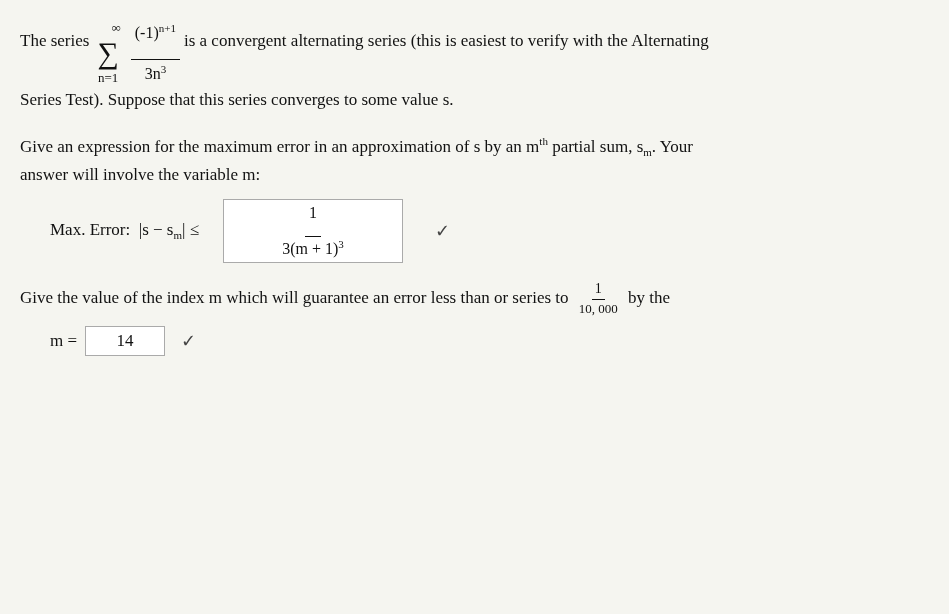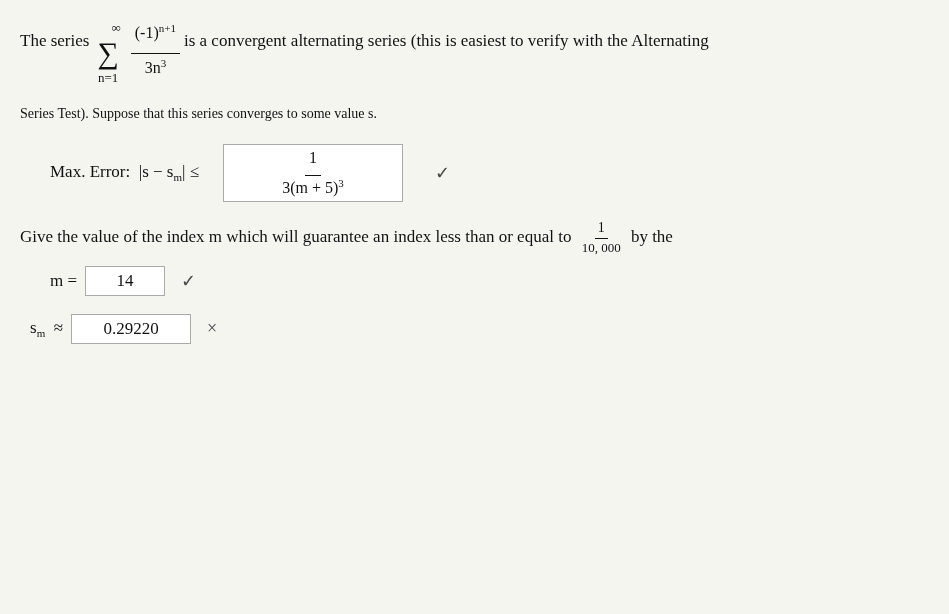--- a/index.html
+++ b/index.html
@@ -21,21 +21,21 @@
     .page-content {
       max-width: 920px;
     }
 
     
     .series-intro {
       display: flex;
       align-items: flex-start;
       flex-wrap: wrap;
       line-height: 1.5;
-      margin-bottom: 16px;
+      margin-bottom: 0;
     }
 
     .series-label {
       margin-right: 6px;
       padding-top: 10px;
       font-size: 17px;
     }
 
     .summation-block {
       display: inline-flex;
@@ -67,39 +67,39 @@
       display: inline-flex;
       flex-direction: column;
       align-items: center;
       margin: 0 4px;
       padding-top: 2px;
     }
 
     .frac-numerator {
       font-size: 16px;
       border-bottom: 1.5px solid #111;
-      padding: 0 4px 8px 4px;
+      padding: 0 4px 14px 4px;
       text-align: center;
     }
 
     .frac-denominator {
       font-size: 16px;
       padding: 1px 4px 0 4px;
       text-align: left;
     }
 
     .series-rest {
       padding-top: 10px;
       font-size: 17px;
       line-height: 1.5;
       font-family: Liberation Serif, serif;
     }
 
     .series-line2 {
-      font-size: 14px;
+      font-size: 17px;
       line-height: 1.5;
       margin-bottom: 20px;
     }
 
     
     .question-block {
       margin-bottom: 14px;
     }
 
     .question-text {
@@ -255,66 +255,61 @@
         <span>3n</span><sup>3</sup>
       </div>
     </div>
 
     <span class="series-rest">is a convergent alternating series (this is easiest to verify with the Alternating</span>
   </div>
 
   <div class="series-line2">Series Test). Suppose that this series converges to some value s.</div>
 
   <div class="question-block section-gap">
+    <div class="question-text">
+      <span>Give an expression for the maximum error in an approximation of s by an m</span><sup>th</sup><span> partial sum, s</span><sub>m</sub><span>. Your</span>
+      <br>
+      <span>answer will involve the variable m:</span>
+    </div>
 
     <div class="answer-row">
       <span class="answer-label">
         <span>Max. Error:</span>
         &nbsp;<span>|s − s</span><sub>m</sub><span>| ≤</span>
       </span>
 
       <div class="answer-box">
         <div class="answer-box-inner">
           <div class="frac-numerator">1</div>
           <div class="frac-denominator">
-            <span>3(m + 5)</span><sup>3</sup>
+            <span>3(m + 1)</span><sup>3</sup>
           </div>
         </div>
       </div>
       <span class="check-mark">✓</span>
     </div>
   </div>
 
   <div class="question-block section-gap">
     <div class="question-text">
-      <span>Give the value of the index m which will guarantee an index less than or equal to</span>
+      <span>Give the value of the index m which will guarantee an error less than or series to</span>
       <span class="inline-frac">
         <span class="inline-frac-num">1</span>
         <span class="inline-frac-den">10, 000</span>
       </span>
       <span>by the</span>
       <br>
     </div>
 
     <div class="m-answer-row">
       <span class="m-label">m  =</span>
       <div class="m-box">
         <span>14</span>
       </div>
       <span class="check-mark">✓</span>
     </div>
   </div>
 
   <div class="question-block section-gap">
 
-    <div class="sm-answer-row">
-      <span class="sm-label">
-        <span>s</span><sub>m</sub>
-        &nbsp;<span>≈</span>
-      </span>
-      <div class="sm-box">
-        <span>0.29220</span>
-      </div>
-      <span class="x-mark">×</span>
-    </div>
   </div>
 
 </div>
 
 </body></html>

